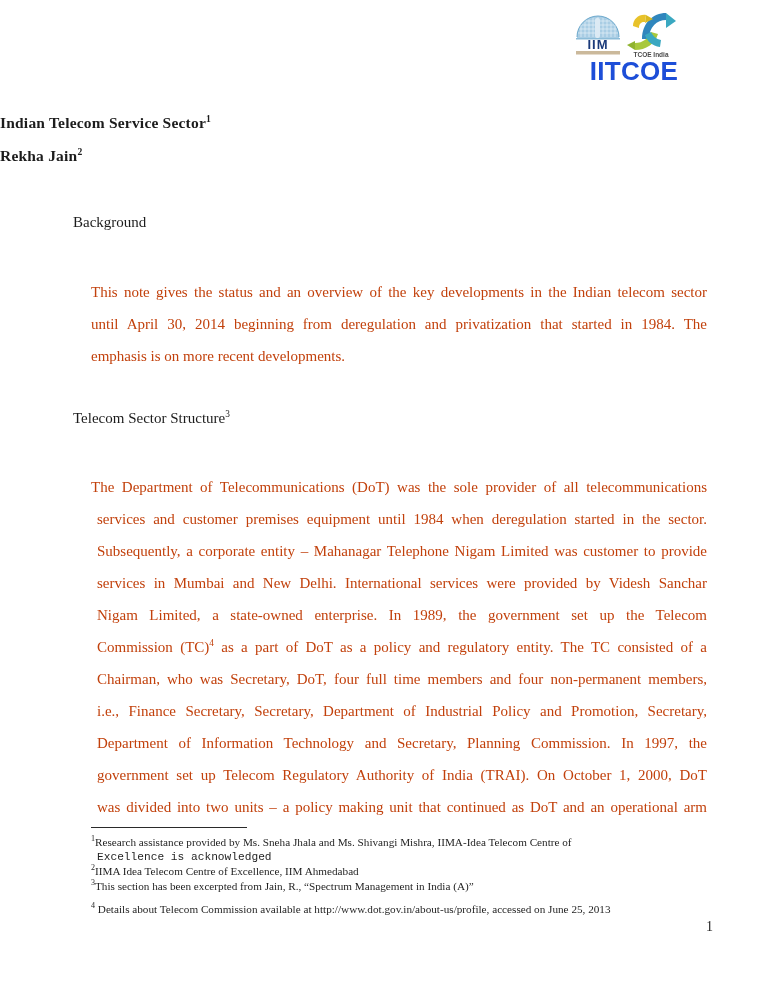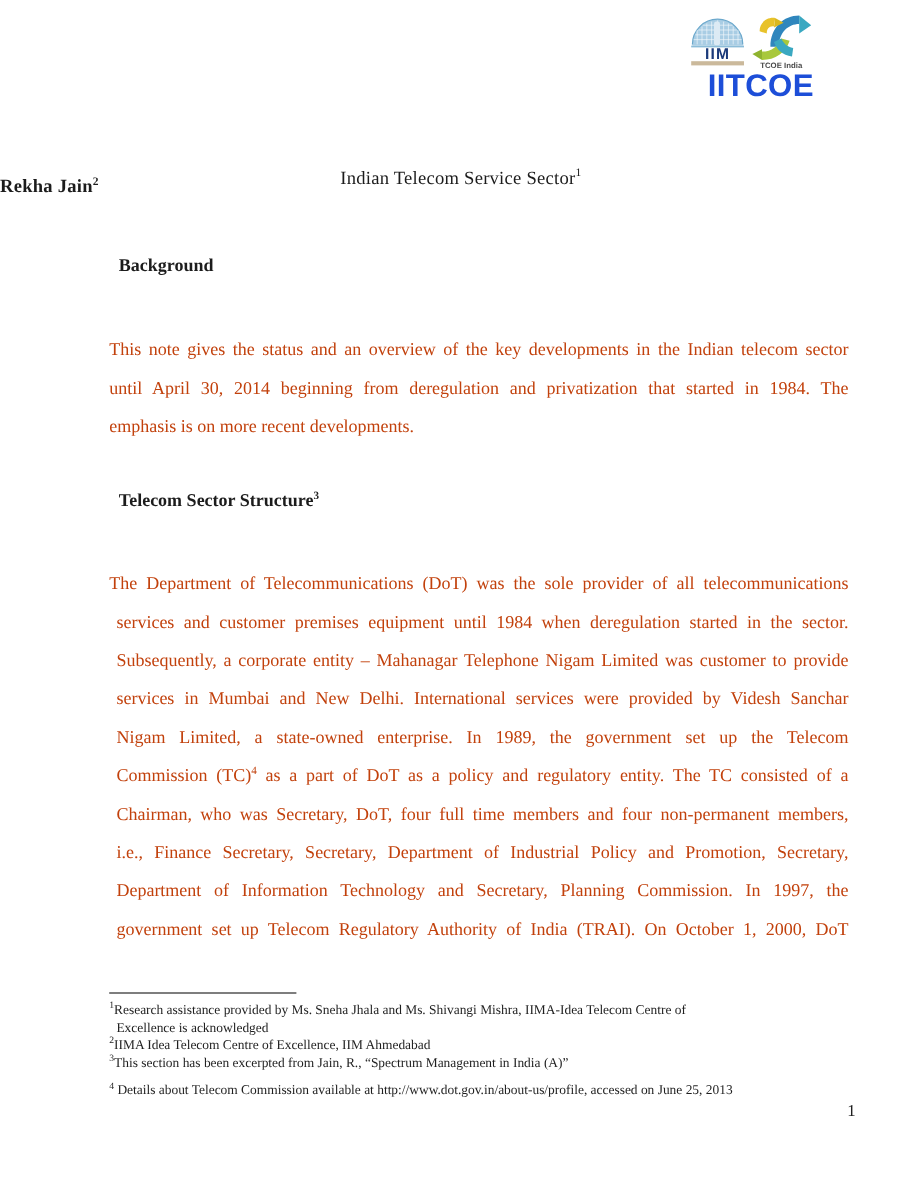--- a/index.html
+++ b/index.html
@@ -64,46 +64,44 @@
     color: #1d4ed8;
     line-height: 1.05;
   }
 
   
   .doc-title {
     position: absolute;
     top: 114px;
     left: 0;
     width: 768px;
-    text-align: center;
     font-size: 15.5px;
-    font-weight: normal;
+    font-weight: bold;
     letter-spacing: 0.2px;
-    margin-top: 26px;
   }
   .doc-author {
     position: absolute;
     top: 147px;
     left: 0;
     width: 768px;
     font-size: 15.5px;
     font-weight: bold;
     letter-spacing: 0.2px;
   }
   sup {
     font-size: 0.62em;
     vertical-align: super;
     line-height: 0;
   }
 
   .section-heading {
     position: absolute;
-    left: 99px;
+    left: 73px;
     font-size: 15px;
-    font-weight: bold;
+    font-weight: normal;
   }
   #heading-background { top: 214px; }
   #heading-structure  { top: 410px; }
 
   
   .body-par {
     position: absolute;
     font-size: 15px;
     line-height: 32px;
     text-align: justify;
@@ -156,20 +154,21 @@
     line-height: 14.6px;
     color: #1f1f1f;
   }
   .footnotes .fn {
     display: block;
     margin: 0;
   }
   .footnotes .fn-cont {
     display: block;
     padding-left: 6px;
+    font-family: Liberation Mono, monospace;
   }
   .footnotes .fn-spaced {
     margin-top: 9px;
   }
   .footnotes sup {
     font-size: 0.72em;
   }
 
   
   .page-number {
@@ -252,20 +251,21 @@
     <span class="ln just">The Department of Telecommunications (DoT) was the sole provider of all telecommunications</span>
     <span class="ln just ind">services and customer premises equipment until 1984 when deregulation started in the sector.</span>
     <span class="ln just ind">Subsequently, a corporate entity – Mahanagar Telephone Nigam Limited was customer to provide</span>
     <span class="ln just ind">services in Mumbai and New Delhi. International services were provided by Videsh Sanchar</span>
     <span class="ln just ind">Nigam Limited, a state-owned enterprise. In 1989, the government set up the Telecom</span>
     <span class="ln just ind"><span>Commission (TC)</span><sup>4</sup><span> as a part of DoT as a policy and regulatory entity. The TC consisted of a</span></span>
     <span class="ln just ind">Chairman, who was Secretary, DoT, four full time members and four non-permanent members,</span>
     <span class="ln just ind">i.e., Finance Secretary, Secretary, Department of Industrial Policy and Promotion, Secretary,</span>
     <span class="ln just ind">Department of Information Technology and Secretary, Planning Commission. In 1997, the</span>
     <span class="ln just ind">government set up Telecom Regulatory Authority of India (TRAI). On October 1, 2000, DoT</span>
+    <span class="ln just ind">was divided into two units – a policy making unit that continued as DoT and an operational arm</span>
   </div>
 
   <div class="footnote-rule"></div>
 
   <div class="footnotes">
     <span class="fn"><sup>1</sup><span>Research assistance provided by Ms. Sneha Jhala and Ms. Shivangi Mishra, IIMA-Idea Telecom Centre of</span></span>
     <span class="fn-cont">Excellence is acknowledged</span>
 
     <span class="fn"><sup>2</sup><span>IIMA Idea Telecom Centre of Excellence, IIM Ahmedabad</span></span>
 

